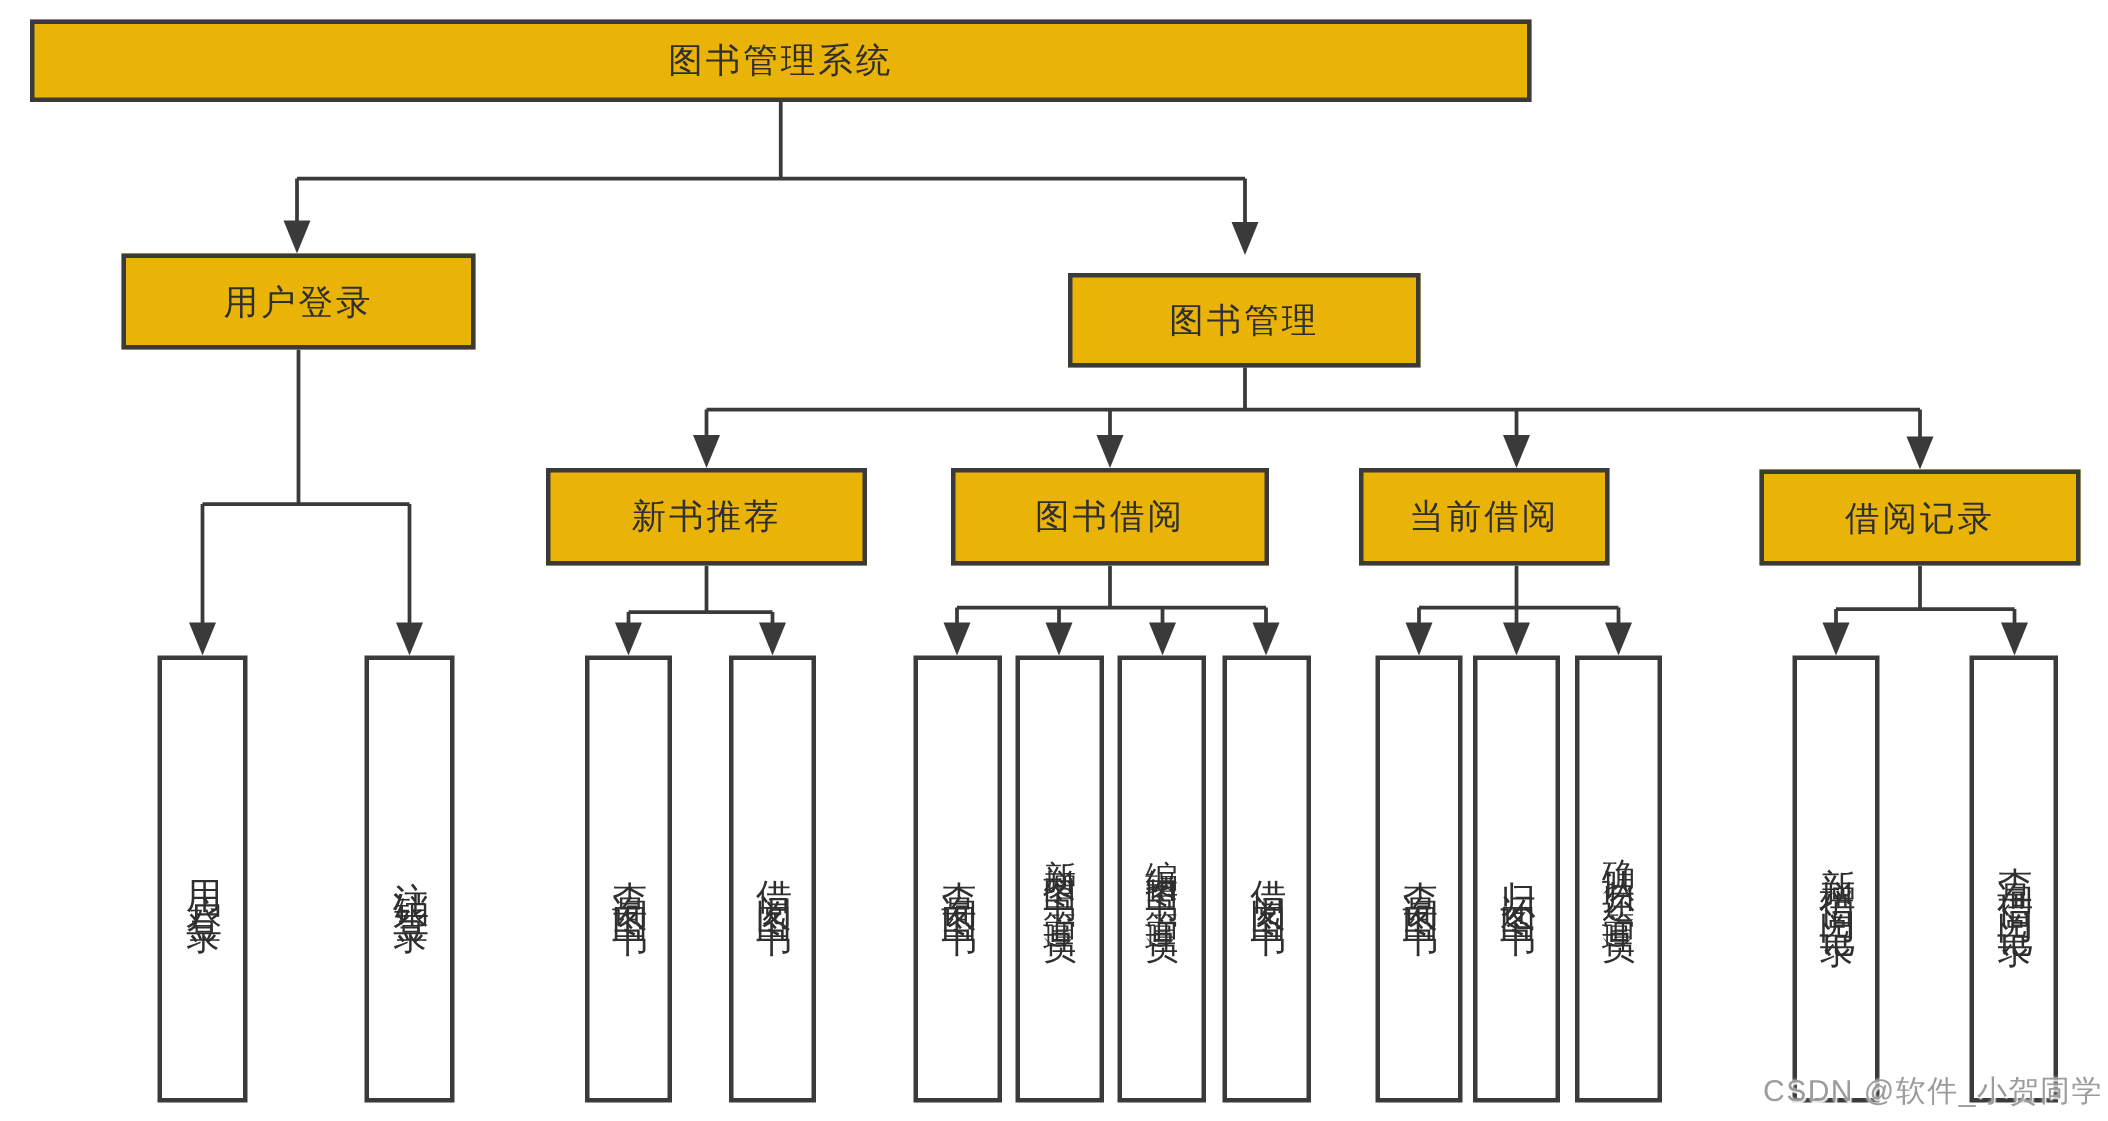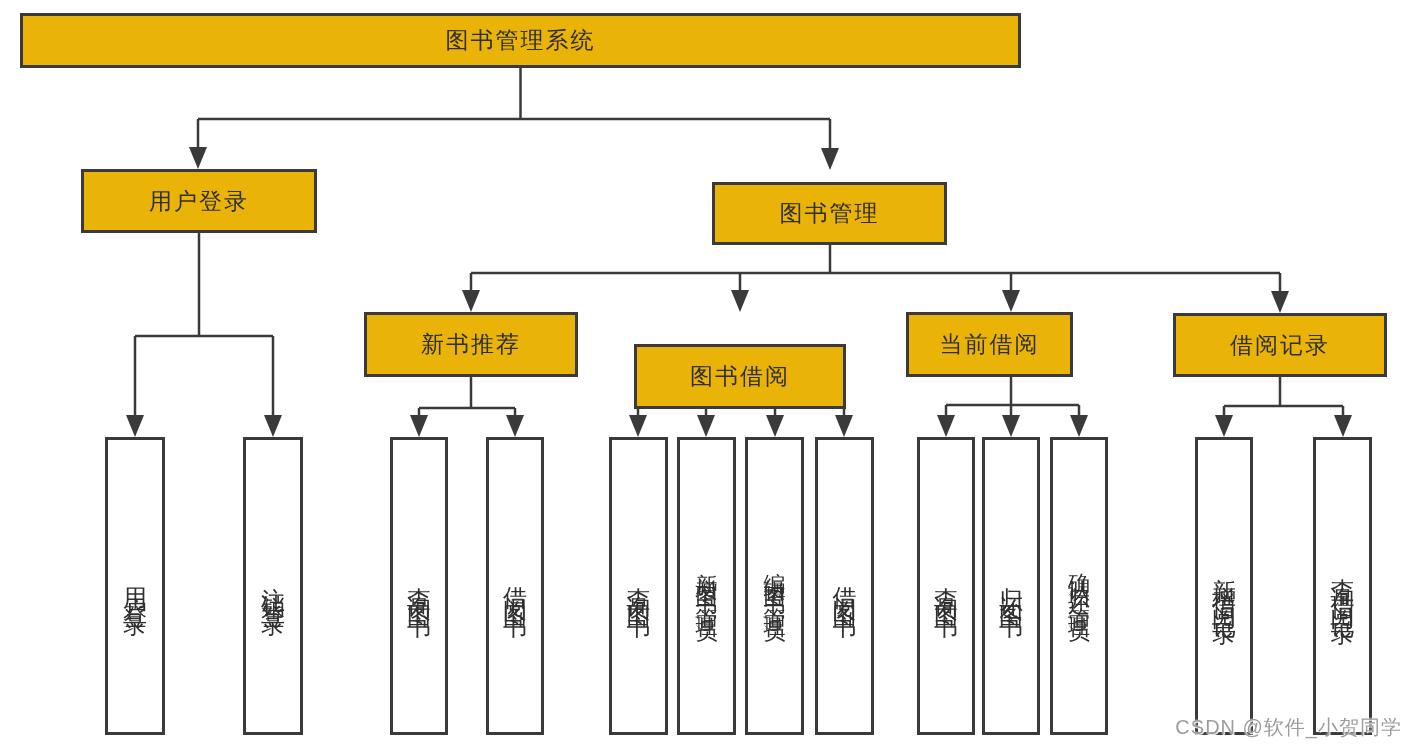--- a/index.html
+++ b/index.html
@@ -141,21 +141,21 @@
       <polygon points="1334,415 1352,415 1343,437"></polygon>
     </g>
   </svg>
 
   <div class="h-node" style="left:20px; top:13px; width:1001px; height:55px;">图书管理系统</div>
 
   <div class="h-node" style="left:81px; top:169px; width:236px; height:64px;">用户登录</div>
   <div class="h-node" style="left:712px; top:170px; width:235px; height:63px;margin-top:12px;">图书管理</div>
 
   <div class="h-node" style="left:364px; top:312px; width:214px; height:65px;text-align:right;">新书推荐</div>
-  <div class="h-node" style="left:634px; top:312px; width:212px; height:65px;margin-top:32px;">图书借阅</div>
+  <div class="h-node" style="left:634px; top:312px; width:212px; height:65px;">图书借阅</div>
   <div class="h-node" style="left:906px; top:312px; width:167px; height:65px;">当前借阅</div>
   <div class="h-node" style="left:1173px; top:313px; width:214px; height:64px;">借阅记录</div>
 
   <div class="v-node" style="left:105px; top:437px; width:60px; height:298px;">用户登录</div>
   <div class="v-node" style="left:243px; top:437px; width:60px; height:298px;">注销登录</div>
 
   <div class="v-node" style="left:390px; top:437px; width:58px; height:298px;">查询图书</div>
   <div class="v-node" style="left:486px; top:437px; width:58px; height:298px;">借阅图书</div>
 
   <div class="v-node" style="left:609px; top:437px; width:59px; height:298px;">查询图书</div>

